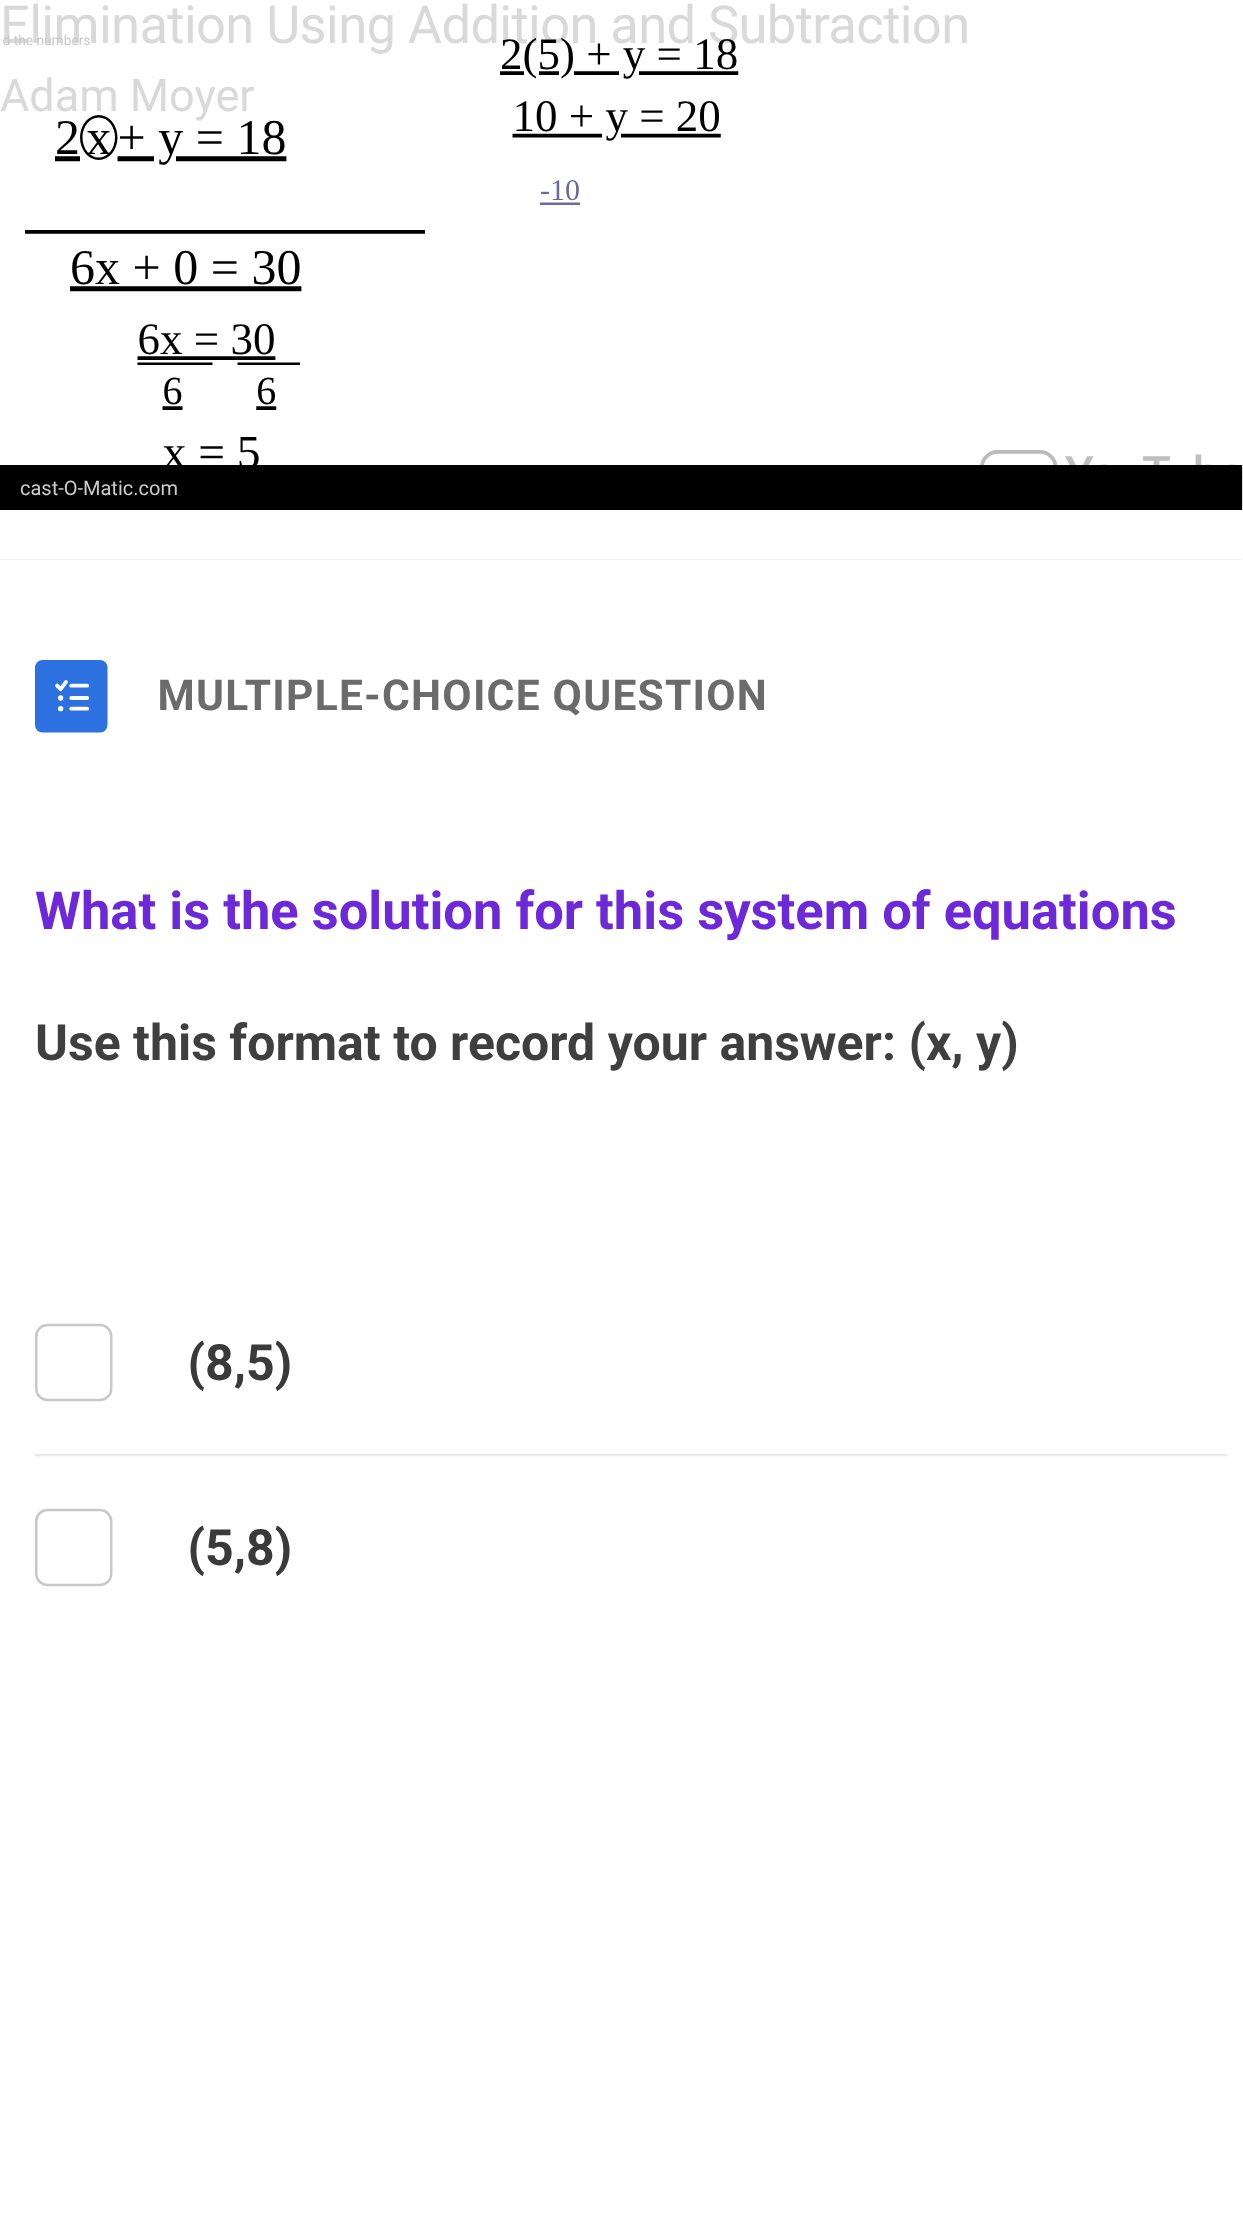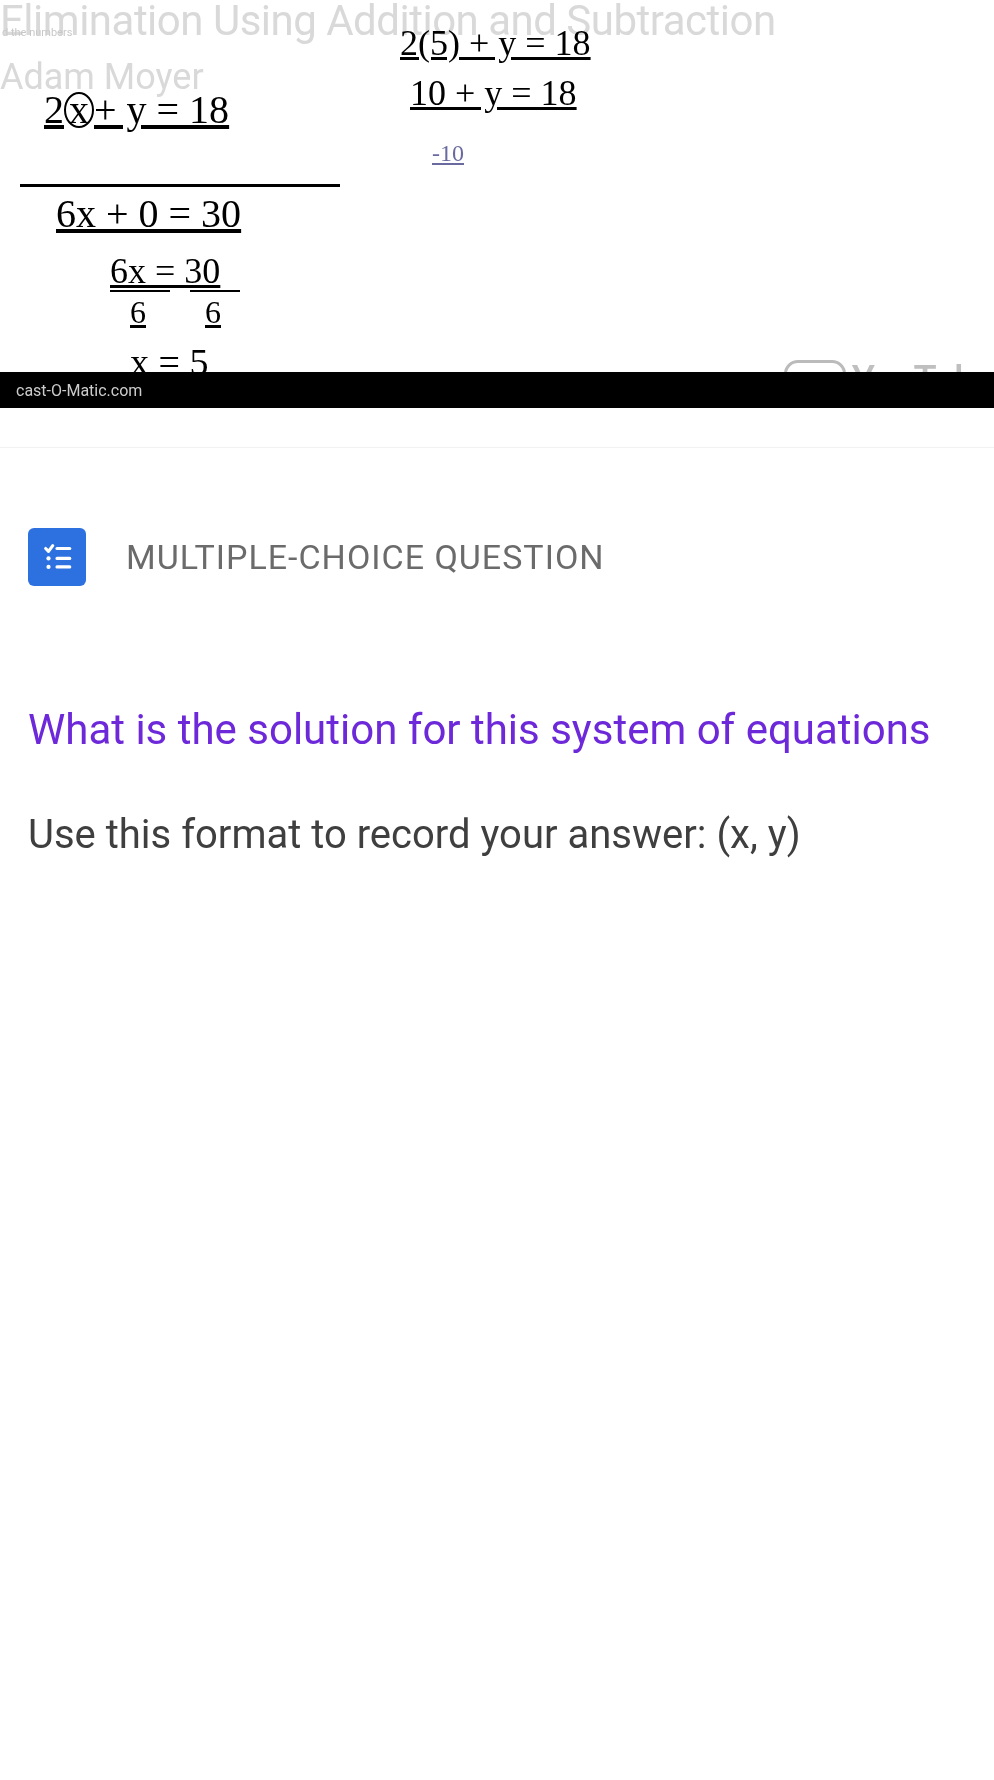--- a/index.html
+++ b/index.html
@@ -87,21 +87,21 @@
     border-bottom: 9px solid transparent;
     margin-left:3px;
   }
   .yt-text { font-size: 38px; color:#bfbfbf; font-weight:500; letter-spacing:-1px;}
   .black-bar {
     position:absolute; bottom:0; left:0; width:100%; height:36px;
     background:#000000; color:#ccc; font-size:16px;
     display:flex; align-items:center; padding-left:16px;
   }
   .spacer { height: 40px; background:#fff; border-bottom:1px solid #f2f2f2;}
-  .question-section { padding: 80px 12px 0 28px; }
+  .question-section { padding: 80px 12px 0 28px; font-weight: bold; }
   .q-header { display:flex; align-items:center; gap:40px; margin-bottom: 110px;}
   .q-icon {
     width:58px; height:58px; background:#2d70df; border-radius:6px;
     display:flex; align-items:center; justify-content:center;
   }
   .q-icon svg { width:34px; height:34px; }
   .q-type { font-size:34px; color:#6b6b6b; letter-spacing:1px;}
   .q-text { font-size:42px; color:#6d28d9; line-height:1.6; margin-bottom:40px;}
   .q-instruction { font-size:40px; color:#3f3f3f; line-height:1.6; margin-bottom:150px;}
   .options { }
@@ -134,21 +134,21 @@
   <div class="underline-bar"></div>
   <div class="handwriting hw3">6x + 0 = 30</div>
   <div class="handwriting hw4">6x = 30</div>
   <div class="frac-bar1"></div>
   <div class="frac-bar2"></div>
   <div class="handwriting hw5">6</div>
   <div class="handwriting hw6">6</div>
   <div class="handwriting hw7">x = 5</div>
 
   <div class="handwriting hwright1">2(5) + y = 18</div>
-  <div class="handwriting hwright2">10 + y = 18</div>
+  <div class="handwriting hwright2">10 + y = 20</div>
   <div class="handwriting hwright3">-10</div>
 
   <div class="yt-logo">
     <div class="yt-play">
         <div class="yt-triangle"></div>
       </div>
     <div class="yt-text">YouTube</div>
   </div>
 
   <div class="black-bar">
@@ -169,13 +169,23 @@
         <circle cx="6" cy="19" r="1.5" fill="#fff"></circle>
         <line x1="12" y1="19" x2="21" y2="19" stroke="#fff" stroke-width="2.2" stroke-linecap="round"></line>
       </svg>
     </div>
     <div class="q-type">MULTIPLE-CHOICE QUESTION</div>
   </div>
 
   <div class="q-text">What is the solution for this system of equations</div>
   <div class="q-instruction">Use this format to record your answer: (x, y)</div>
 
+  <div class="options">
+    <div class="option-row">
+      <div class="checkbox"></div>
+      <div class="option-label">(8,5)</div>
+    </div>
+    <div class="option-row">
+      <div class="checkbox"></div>
+      <div class="option-label">(5,8)</div>
+    </div>
+  </div>
 </div>
 
 </body></html>

